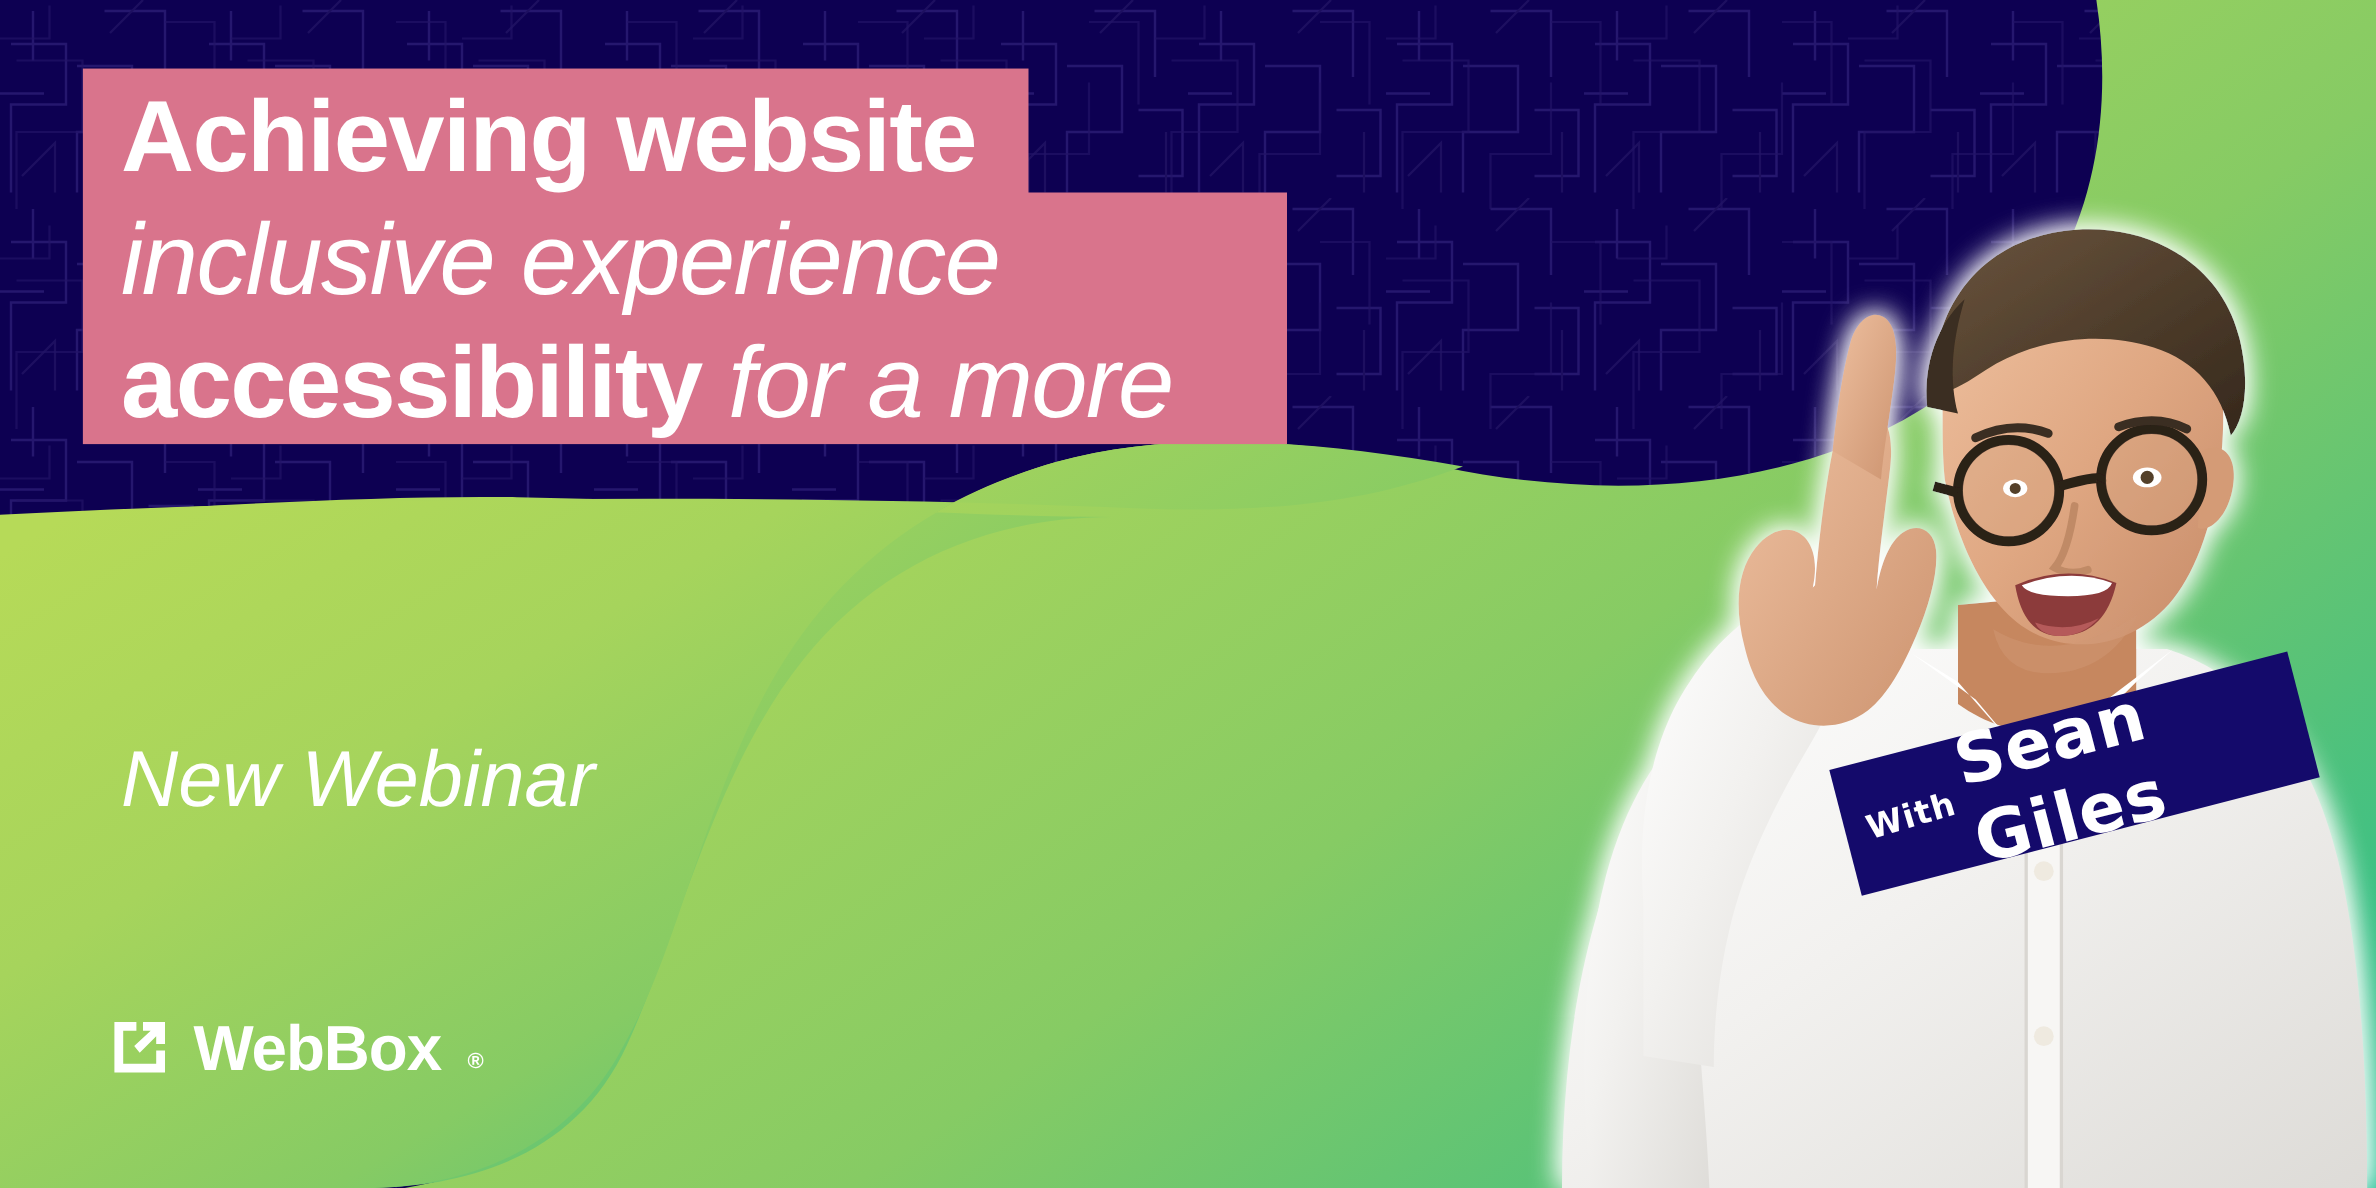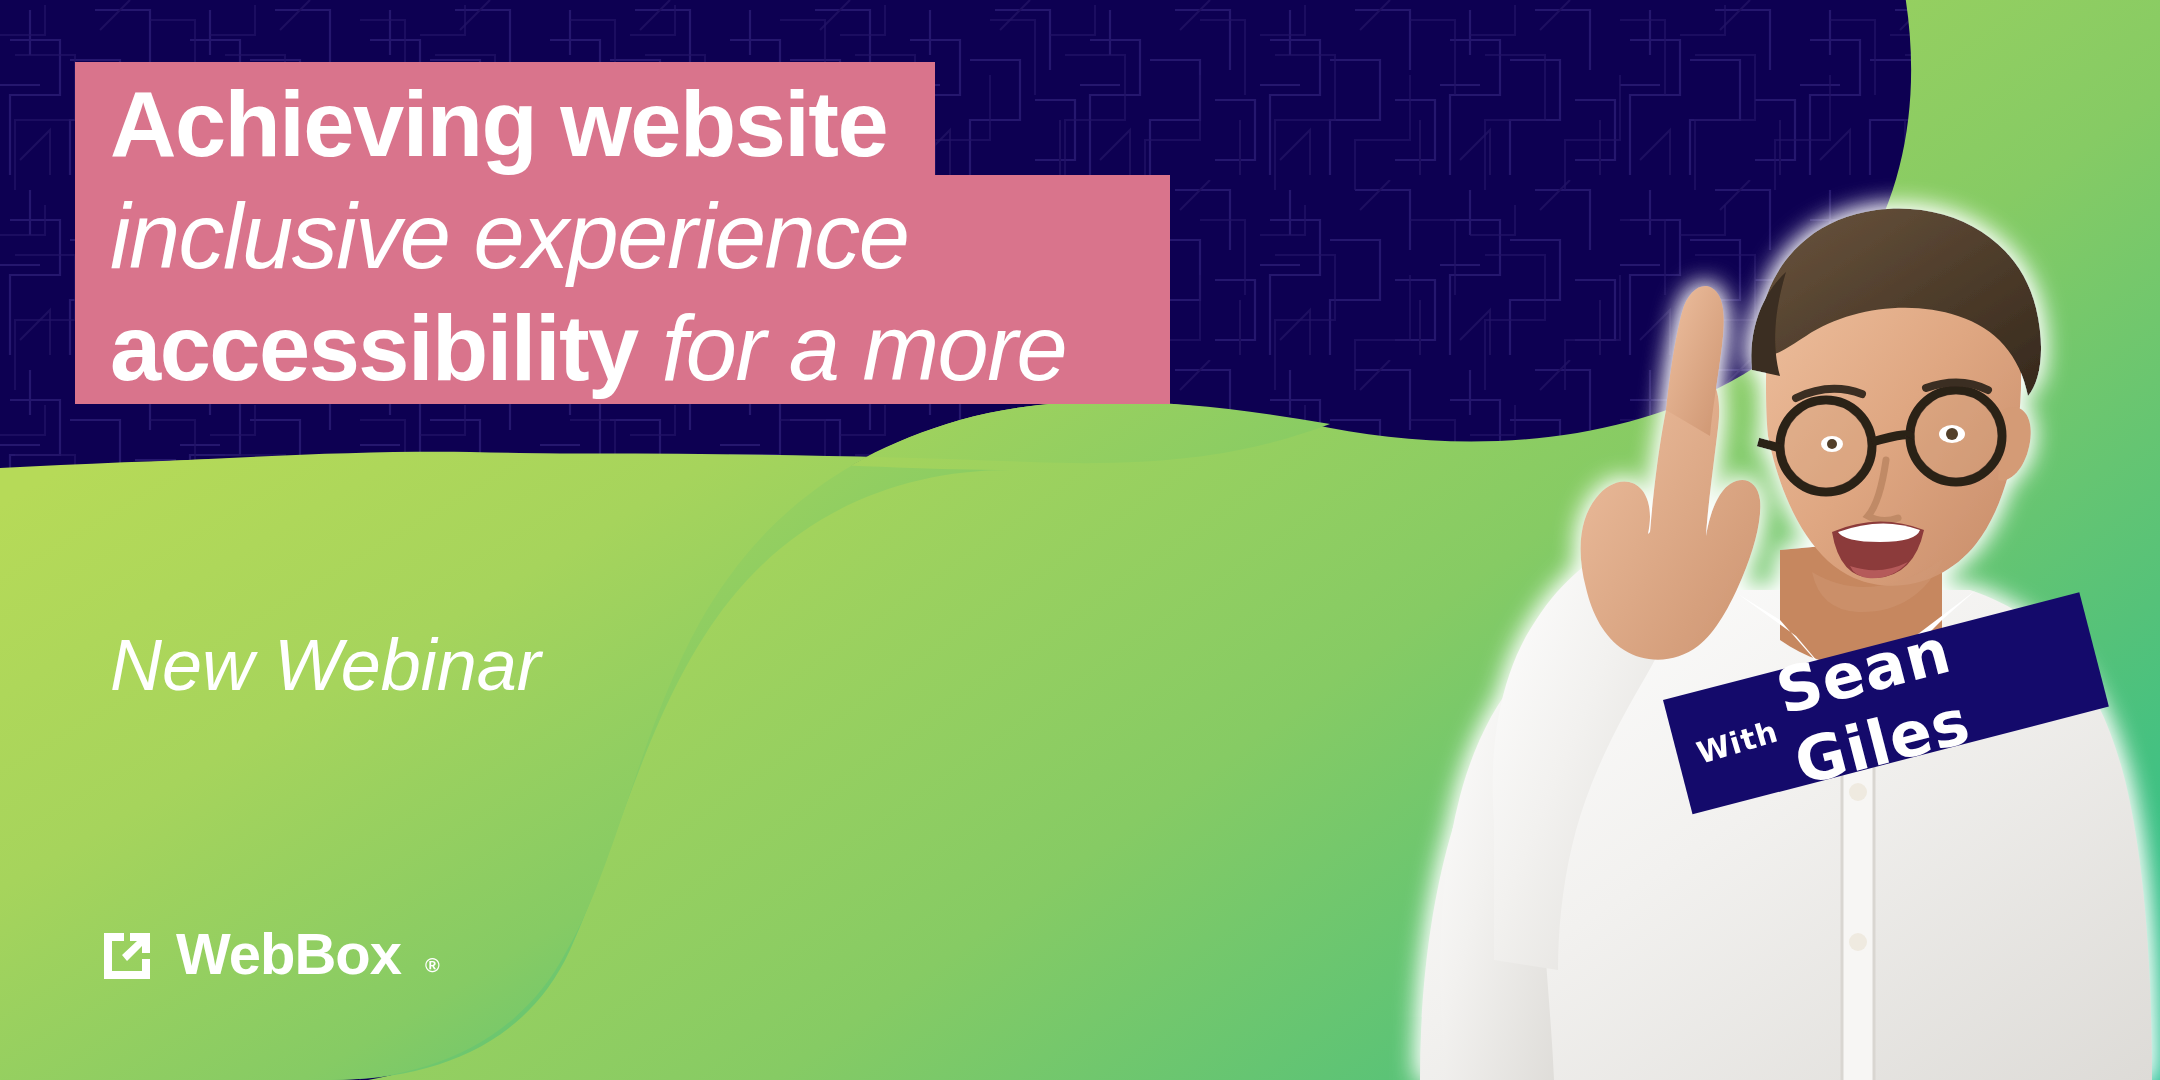--- a/index.html
+++ b/index.html
@@ -27,28 +27,28 @@
     position:absolute;left:110px;top:68px;width:1120px;
     color:#fff;font-size:92px;line-height:112px;letter-spacing:-1.5px;
     font-family:"Liberation Sans",sans-serif;
   }
   .t-line{white-space:nowrap;height:112px;}
   .t-bold{font-weight:bold;}
   .t-ital{font-style:italic;font-weight:400;}
 
   
   .subtitle{
-    position:absolute;left:110px;top:624px;
+    position:absolute;left:110px;top:668px;
     color:#fff;font-size:72px;font-style:italic;font-weight:400;
     letter-spacing:0px;white-space:nowrap;
     font-family:"Liberation Sans",sans-serif;
   }
 
   
-  .logo{position:absolute;left:100px;top:925px;display:flex;align-items:flex-end;gap:22px;}
+  .logo{position:absolute;left:100px;top:925px;display:flex;align-items:flex-start;gap:22px;}
   .logo-mark{width:54px;height:54px;position:relative;}
   .logo-word{color:#fff;font-size:58px;font-weight:bold;letter-spacing:-1px;
              font-family:"Liberation Sans",sans-serif;line-height:1;}
   .logo-reg{color:#fff;font-size:20px;font-weight:bold;align-self:flex-end;
             margin-bottom:6px;margin-left:2px;font-family:"Liberation Sans",sans-serif;}
 
   
   .presenter{position:absolute;right:-10px;bottom:0;width:1080px;height:1000px;}
 
   

